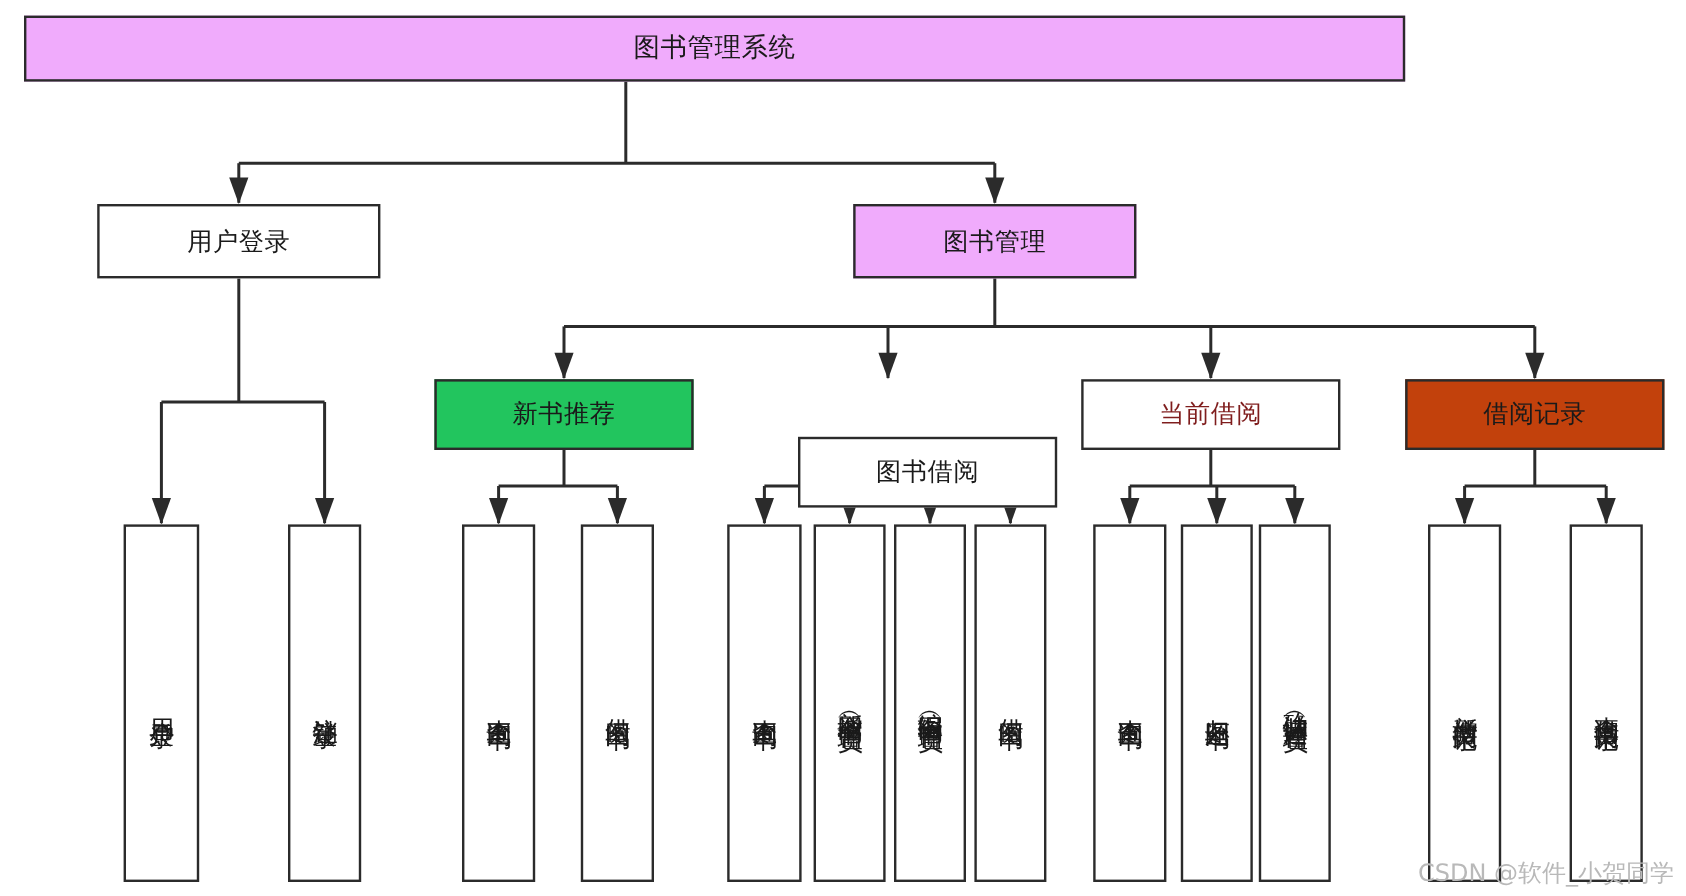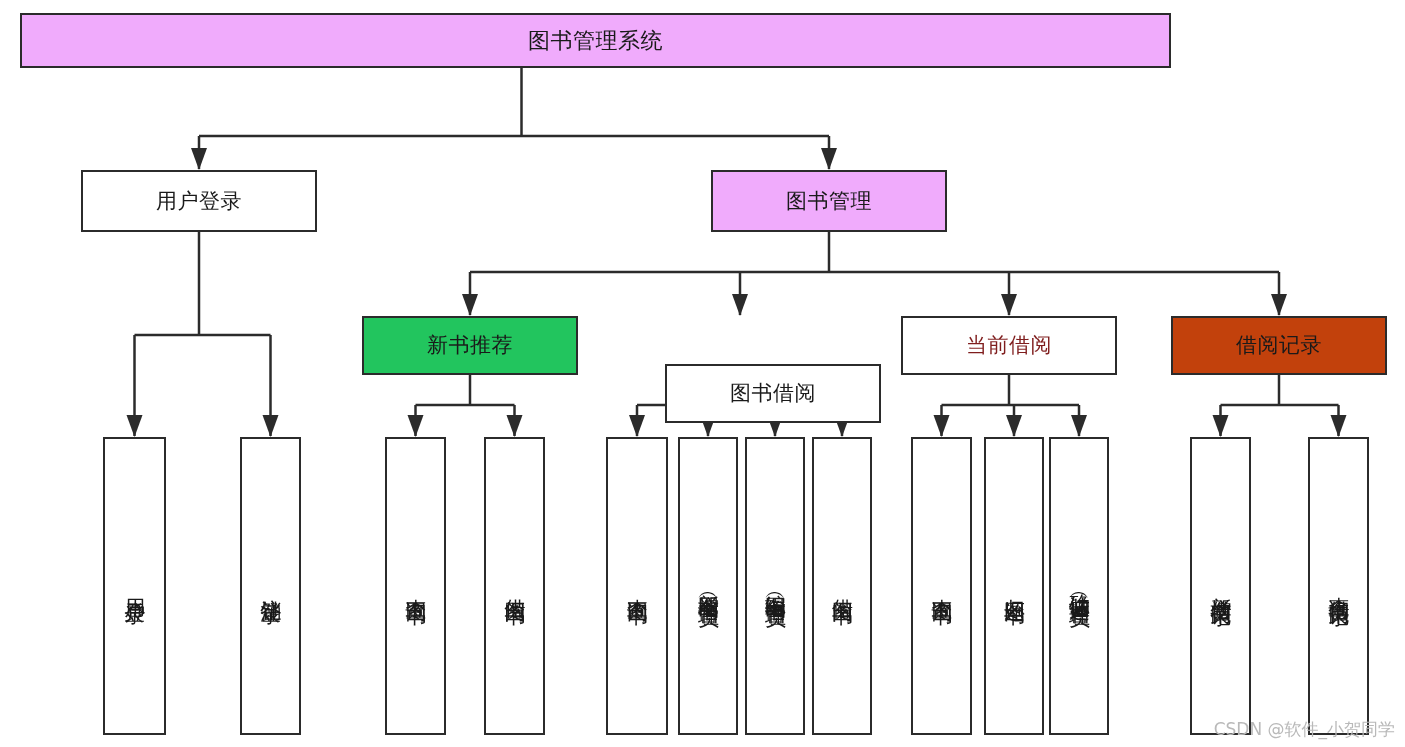--- a/index.html
+++ b/index.html
@@ -51,21 +51,21 @@
     left: 0;
     top: 0;
     width: 1405px;
     height: 747px;
     pointer-events: none;
   }
   #watermark {
     position: absolute;
     right: 10px;
     bottom: 6px;
-    font-size: 17px;
+    font-size: 20px;
     color: #b9b9b9;
     white-space: nowrap;
     font-family: "DejaVu Sans", "Liberation Sans", sans-serif;
   }
 </style>
 </head>
 <body>
 
 <div id="diagram-root">
   <svg id="connector-layer" viewBox="0 0 1405 747" width="1405" height="747" aria-hidden="true">

